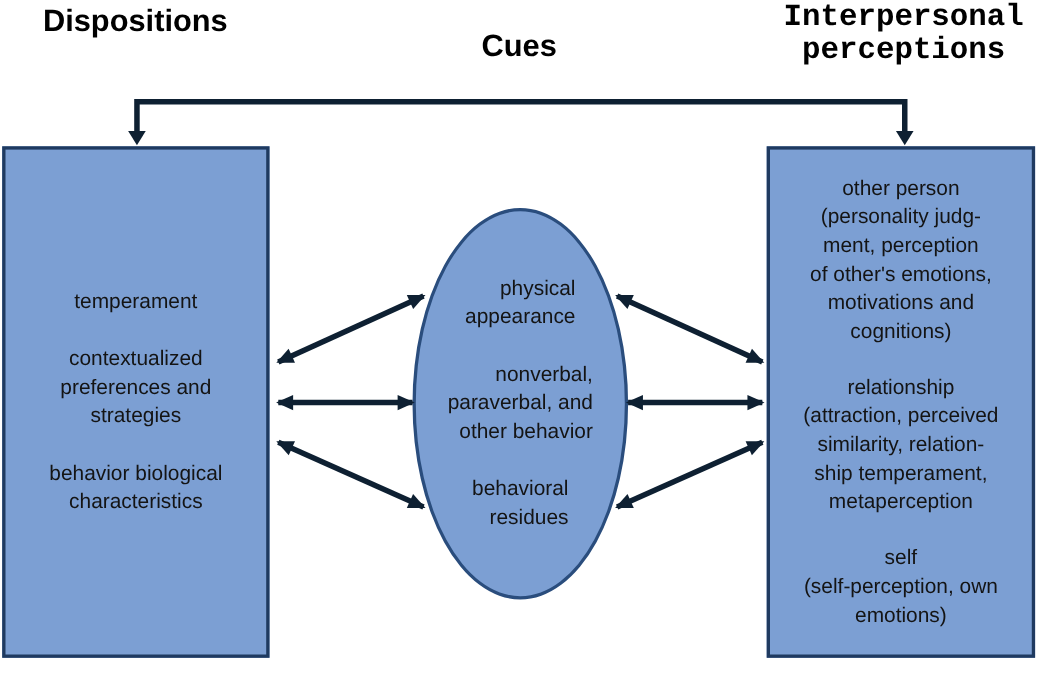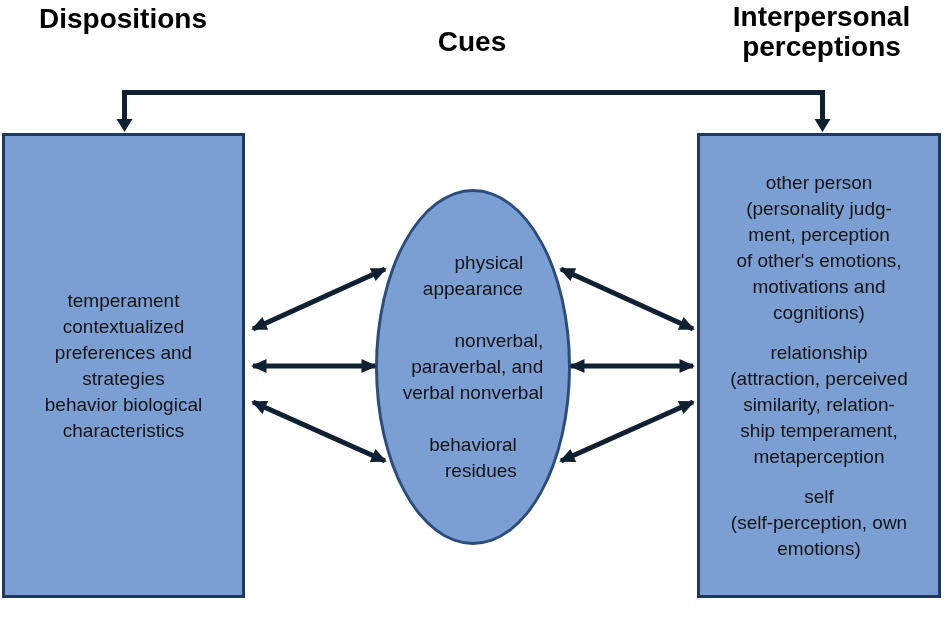--- a/index.html
+++ b/index.html
@@ -22,37 +22,38 @@
     text-align:center;
     font-weight:700;
     font-size:28px;
     line-height:30px;
     color:var(--heading);
     white-space:pre-line;
     letter-spacing:0px;
   }
   #heading-left{left:0;top:4px;width:246px;}
   #heading-center{left:372px;top:27px;width:200px;}
-  #heading-right{left:697px;top:2px;width:249px;}
+  #heading-right{left:697px;top:2px;width:249px;font-family:Liberation Mono, monospace;}
 
   .shape{
     position:absolute;
     background:var(--shape-fill);
     border:3px solid var(--shape-border);
     display:flex;
     flex-direction:column;
     justify-content:center;
     align-items:center;
+    row-gap:26px;
     color:var(--text);
     font-size:19px;
     line-height:26px;
     text-align:center;
   }
   #left-box{left:2px;top:133px;width:243px;height:465px;}
-  #right-box{left:697px;top:133px;width:244px;height:465px;row-gap:14px;}
+  #right-box{left:697px;top:133px;width:244px;height:465px;row-gap:25px;}
   #cues-ellipse{
     left:375px;top:189px;width:196px;height:356px;
     border-radius:50%;
     border-color:#2a4d7d;
     row-gap:26px;
     text-align:right;
   }
   .para{white-space:pre-line;}
 
   #arrow-layer{
@@ -76,21 +77,21 @@
 strategies</div>
   <div class="para">behavior biological
 characteristics</div>
 </div>
 
 <div class="shape" id="cues-ellipse">
   <div class="para">physical
 appearance</div>
   <div class="para">nonverbal,
 paraverbal, and
-verbal nonverbal</div>
+other behavior</div>
   <div class="para">behavioral
 residues</div>
 </div>
 
 <div class="shape" id="right-box">
   <div class="para">other person
 (personality judg-
 ment, perception
 of other's emotions,
 motivations and

